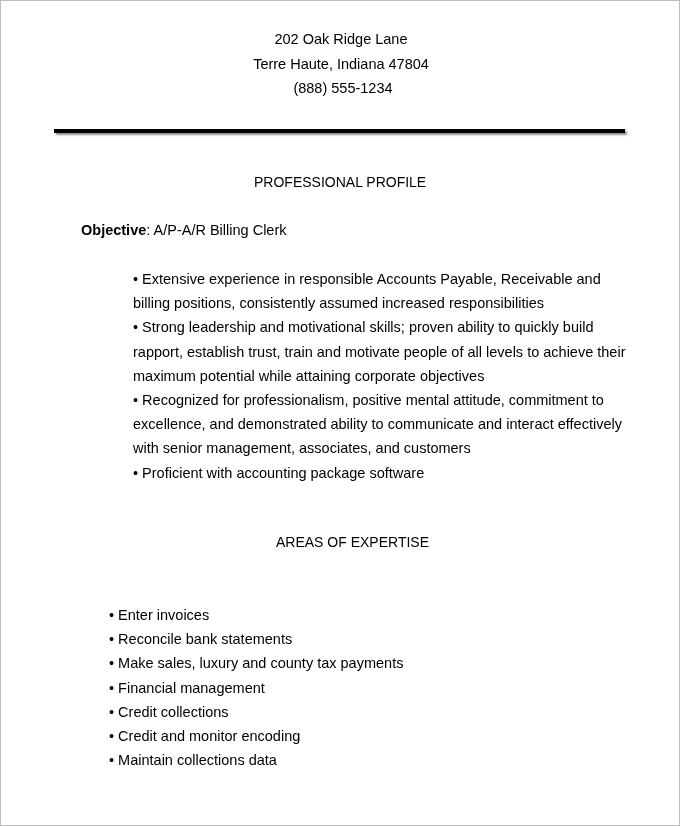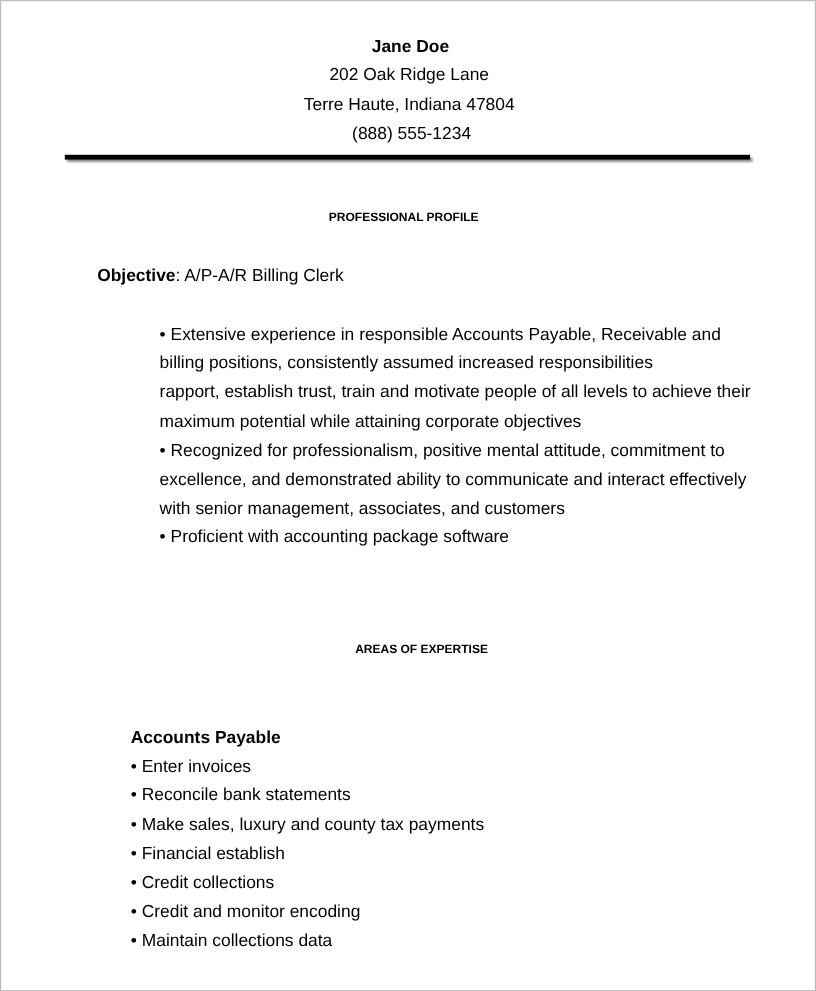--- a/index.html
+++ b/index.html
@@ -47,25 +47,24 @@
       position: absolute;
       left: 53px;
       top: 128px;
       width: 571px;
       height: 4px;
       background: #000;
       box-shadow: 2px 2px 2px rgba(0,0,0,0.45);
     }
     .section-title {
       position: absolute;
-      font-weight: bold;
-      font-size: 10px;
+      font-weight: normal;
+      font-size: 14px;
       line-height: 20px;
       white-space: nowrap;
-      margin-left: 20px;
     }
     .objective {
       position: absolute;
       left: 80px;
       top: 219px;
       font-size: 14.5px;
       line-height: 20px;
       white-space: nowrap;
     }
     .objective b { font-weight: bold; }
@@ -91,49 +90,48 @@
       font-weight: bold;
     }
     .expertise div { height: 24.2px; }
   </style>
 </head>
 <body>
 
 <div class="page">
 
   <div class="header">
-    <div class="name">Jane Doe</div>
     <div class="line">202 Oak Ridge Lane</div>
     <div class="line">Terre Haute, Indiana 47804</div>
     <div class="phone">(888) 555-1234</div>
   </div>
 
   <div class="divider"></div>
 
   <div class="section-title" style="left:253px; top:171px;">PROFESSIONAL PROFILE</div>
 
   <div class="objective"><b>Objective</b><span>: </span><span>A/P-A/R Billing Clerk</span></div>
 
   <div class="profile-list">
     <div>• Extensive experience in responsible Accounts Payable,  Receivable and</div>
     <div>billing positions, consistently assumed  increased responsibilities</div>
+    <div>• Strong leadership and  motivational  skills; proven ability to quickly build</div>
     <div>rapport, establish trust, train and  motivate  people of all levels to achieve their</div>
     <div>maximum  potential while attaining  corporate objectives</div>
     <div>• Recognized for professionalism, positive mental attitude, commitment to</div>
     <div>excellence, and demonstrated ability to communicate  and interact effectively</div>
     <div>with senior management,  associates,  and  customers</div>
     <div>• Proficient with accounting package software</div>
   </div>
 
   <div class="section-title" style="left:275px; top:531px;">AREAS OF EXPERTISE</div>
 
   <div class="expertise">
-    <div class="sub">Accounts Payable</div>
     <div>• Enter invoices</div>
     <div>• Reconcile bank statements</div>
     <div>• Make sales, luxury and county tax payments</div>
-    <div>• Financial establish</div>
+    <div>• Financial management</div>
     <div>• Credit collections</div>
     <div>• Credit and monitor encoding</div>
     <div>• Maintain collections data</div>
   </div>
 
 </div>
 
 </body></html>

